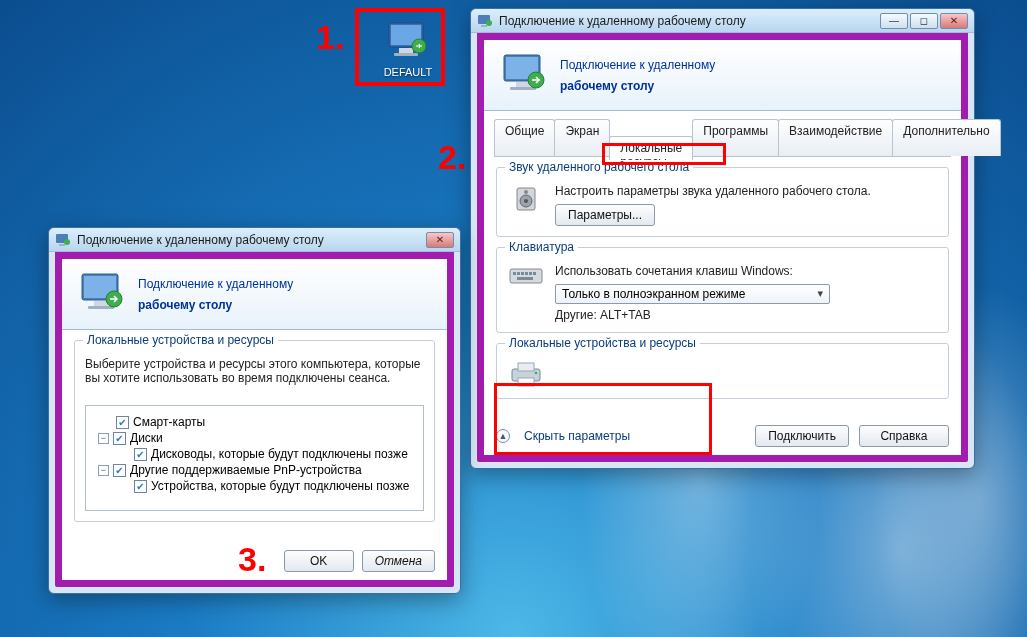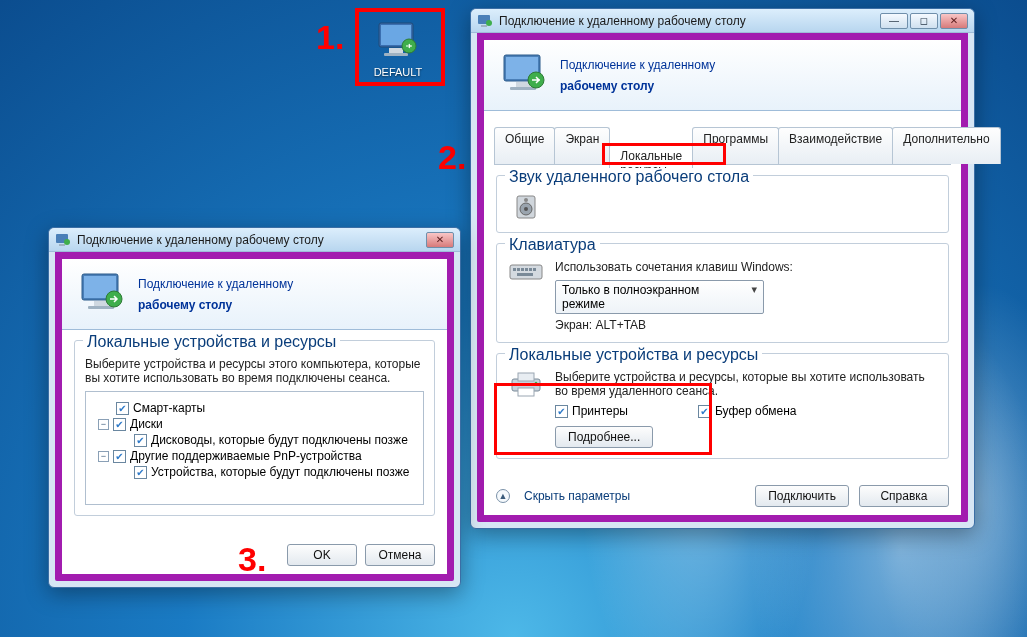--- a/index.html
+++ b/index.html
@@ -10,21 +10,21 @@
 }
 
 body::before {
   content:""; position:absolute; inset:0;
   background: radial-gradient(ellipse 200px 400px at 700px 480px, rgba(255,255,255,0.35), transparent 60%),
               radial-gradient(ellipse 250px 420px at 900px 550px, rgba(255,255,255,0.4), transparent 60%),
               radial-gradient(ellipse 180px 360px at 980px 500px, rgba(255,255,255,0.3), transparent 60%);
 }
 
 
-.desktop-icon { position:absolute; left:368px; top:20px; width:60px; text-align:center; color:#fff; text-shadow:0 1px 2px rgba(0,0,0,0.6); }
+.desktop-icon { position:absolute; left:378px; top:20px; width:60px; text-align:center; color:#fff; text-shadow:0 1px 2px rgba(0,0,0,0.6); }
 .desktop-icon .icon-img { width:46px; height:42px; margin:0 auto 4px; display:flex; align-items:center; justify-content:center; }
 .desktop-icon .label { font-size:11px; }
 .redbox { position:absolute; border:4px solid #f00; pointer-events:none; }
 .red1 { left:355px; top:8px; width:90px; height:78px; }
 .annot { position:absolute; color:#f00; font-size:34px; font-weight:bold; }
 .a1 { left:316px; top:18px; }
 .a2 { left:438px; top:138px; }
 .a3 { left:238px; top:540px; }
 
 
@@ -49,56 +49,56 @@
 .inner { background:#fff; margin:0 6px 6px; border:7px solid #a21caf; border-radius:0 0 2px 2px; }
 .header-area {
   background:linear-gradient(#ffffff,#e8f2fb); padding:10px 16px 12px;
   display:flex; align-items:center; gap:12px; border-bottom:1px solid #9fbcd9;
 }
 .header-area .big-icon { width:48px; height:48px; }
 .header-area h1 { color:#003399; font-size:18px; font-weight:normal; line-height:1.15; }
 .header-area h1 b { font-weight:bold; }
 
 
-.tabs { display:flex; margin:16px 10px 0; border-bottom:1px solid #b6c5d4; }
+.tabs { display:flex; margin:8px 10px 0; border-bottom:1px solid #b6c5d4; }
 .tab {
   padding:4px 10px; border:1px solid #b6c5d4; border-bottom:none; margin-right:-1px;
   background:linear-gradient(#fefefe,#e8eef4); border-radius:3px 3px 0 0; color:#222;
 }
 .tab.active { background:#fff; position:relative; top:17px; }
 
 
 .pane { padding:10px 12px 8px; }
 .groupbox { border:1px solid #c2cedb; border-radius:3px; padding:16px 10px 10px; margin-bottom:10px; position:relative; }
-.groupbox > .legend { position:absolute; top:-8px; left:8px; background:#fff; padding:0 4px; color:#0a3d7a; font-size:16px; }
+.groupbox > .legend { position:absolute; top:-8px; left:8px; background:#fff; padding:0 4px; color:#0a3d7a; font-size:12px; }
 .row { display:flex; align-items:flex-start; gap:10px; }
 .row .icon-col { width:38px; display:flex; justify-content:center; }
 .row .body-col { flex:1; }
 .desc { color:#222; margin-bottom:6px; }
 .btn {
   display:inline-block; min-width:90px; padding:3px 12px; text-align:center;
   border:1px solid #8a9aab; border-radius:3px;
   background:linear-gradient(#fdfdfd,#e3e9ef); color:#111;
 }
 .select {
-  width:209px; border:1px solid #8a9aab; border-radius:2px; padding:2px 22px 2px 6px;
+  width:275px; border:1px solid #8a9aab; border-radius:2px; padding:2px 22px 2px 6px;
   background:linear-gradient(#fff,#eef3f8); position:relative; display:inline-block;
 }
 .select::after { content:"▾"; position:absolute; right:6px; top:2px; color:#444; font-size:11px; }
 .example { margin-top:4px; color:#222; }
 .checkbox { display:inline-flex; align-items:center; gap:4px; }
 .checkbox .box { width:13px; height:13px; border:1px solid #6a87a0; background:#fff; display:flex; align-items:center; justify-content:center; font-size:10px; color:#2e7ac9; }
 .checkbox.checked .box::before { content:"✔"; }
 .footer-row { display:flex; align-items:center; padding:8px 12px; gap:10px; }
 .footer-row .spacer { flex:1; }
 .link { color:#0a3d7a; text-decoration:none; }
 .arrow-up { display:inline-block; width:14px; height:14px; border:1px solid #7a91a8; border-radius:50%; text-align:center; line-height:12px; font-size:9px; color:#3a5a7a; background:#f5f9fc; margin-right:4px; }
 
 
-.treebox { border:1px solid #b0bfcf; background:#fff; padding:8px 8px 24px; margin:6px 0 0; }
+.treebox { border:1px solid #b0bfcf; background:#fff; padding:8px 8px 16px; margin:20px 0 0; }
 .tree-item { display:flex; align-items:center; gap:4px; padding:1px 0; }
 .toggle { width:11px; height:11px; border:1px solid #8aa0b6; background:#fff; display:flex; align-items:center; justify-content:center; font-size:9px; color:#3a5a7a; }
 .toggle.minus::before { content:"−"; }
 .indent-0 { margin-left:4px; }
 .indent-1 { margin-left:22px; }
 .indent-2 { margin-left:40px; }
 
 
 .red-tab { left:602px; top:143px; width:124px; height:22px; border-width:3px; }
 .red-printers { left:494px; top:383px; width:218px; height:72px; border-width:3px; }
@@ -175,20 +175,24 @@
       <div class="groupbox">
         <div class="legend">Звук удаленного рабочего стола</div>
         <div class="row">
           <div class="icon-col">
             <svg width="30" height="30" viewBox="0 0 30 30">
                 <rect x="6" y="4" width="18" height="22" rx="2" fill="#d0d6dc" stroke="#888"></rect>
                 <circle cx="15" cy="17" r="6" fill="#9aa4ae" stroke="#666"></circle>
                 <circle cx="15" cy="17" r="2" fill="#555"></circle>
                 <circle cx="15" cy="8" r="2" fill="#888"></circle>
               </svg>
+          </div>
+          <div class="body-col">
+            <div class="desc">Настроить параметры звука удаленного рабочего стола.</div>
+            <div class="btn">Параметры...</div>
           </div>
         </div>
       </div>
 
       <div class="groupbox">
         <div class="legend">Клавиатура</div>
         <div class="row">
           <div class="icon-col">
             <svg width="34" height="22" viewBox="0 0 34 22">
                 <rect x="1" y="5" width="32" height="14" rx="2" fill="#d4dae0" stroke="#888"></rect>
@@ -199,49 +203,35 @@
                   <rect x="16" y="8" width="3" height="3"></rect>
                   <rect x="20" y="8" width="3" height="3"></rect>
                   <rect x="24" y="8" width="3" height="3"></rect>
                   <rect x="8" y="13" width="16" height="3"></rect>
                 </g>
               </svg>
           </div>
           <div class="body-col">
             <div class="desc">Использовать сочетания клавиш Windows:</div>
             <div class="select"><span>Только в полноэкранном режиме</span></div>
-            <div class="example">Экран: ALT+TAB</div>
+            <div class="example">Другие: ALT+TAB</div>
           </div>
         </div>
       </div>
 
       <div class="groupbox">
         <div class="legend">Локальные устройства и ресурсы</div>
         <div class="row">
           <div class="icon-col">
             <svg width="34" height="28" viewBox="0 0 34 28">
                 <rect x="3" y="9" width="28" height="12" rx="2" fill="#c8d2dc" stroke="#7a8a98"></rect>
                 <rect x="9" y="3" width="16" height="8" fill="#e8edf2" stroke="#9aa6b2"></rect>
                 <rect x="9" y="18" width="16" height="8" fill="#fff" stroke="#9aa6b2"></rect>
                 <circle cx="27" cy="13" r="1.3" fill="#3fae4c"></circle>
               </svg>
-          </div>
-          <div class="body-col">
-            <div class="desc">Выберите устройства и ресурсы, которые вы хотите использовать во время удаленного сеанса.</div>
-            <div style="display:flex; gap:70px; margin:4px 0 8px;">
-              <label class="checkbox checked">
-                  <span class="box"></span>
-                  <span>Принтеры</span>
-                </label>
-              <label class="checkbox checked">
-                  <span class="box"></span>
-                  <span>Буфер обмена</span>
-                </label>
-            </div>
-            <div class="btn">Подробнее...</div>
           </div>
         </div>
       </div>
     </div>
 
     <div class="footer-row">
       <span class="arrow-up">▲</span>
       <a class="link" href="#">Скрыть параметры</a>
       <span class="spacer"></span>
       <div class="btn">Подключить</div>
@@ -322,18 +312,18 @@
                 <span class="box"></span>
                 <span>Устройства, которые будут подключены позже</span>
               </label>
           </div>
         </div>
       </div>
     </div>
 
     <div class="small-footer">
       <div class="btn" style="min-width:70px;">OK</div>
-      <div class="btn" style="min-width:70px;">Отмена</div>
+      <div class="btn" style="min-width:70px;font-style:italic;">Отмена</div>
     </div>
   </div>
 </div>
 
 <div class="annot a3">3.</div>
 
 </body></html>

